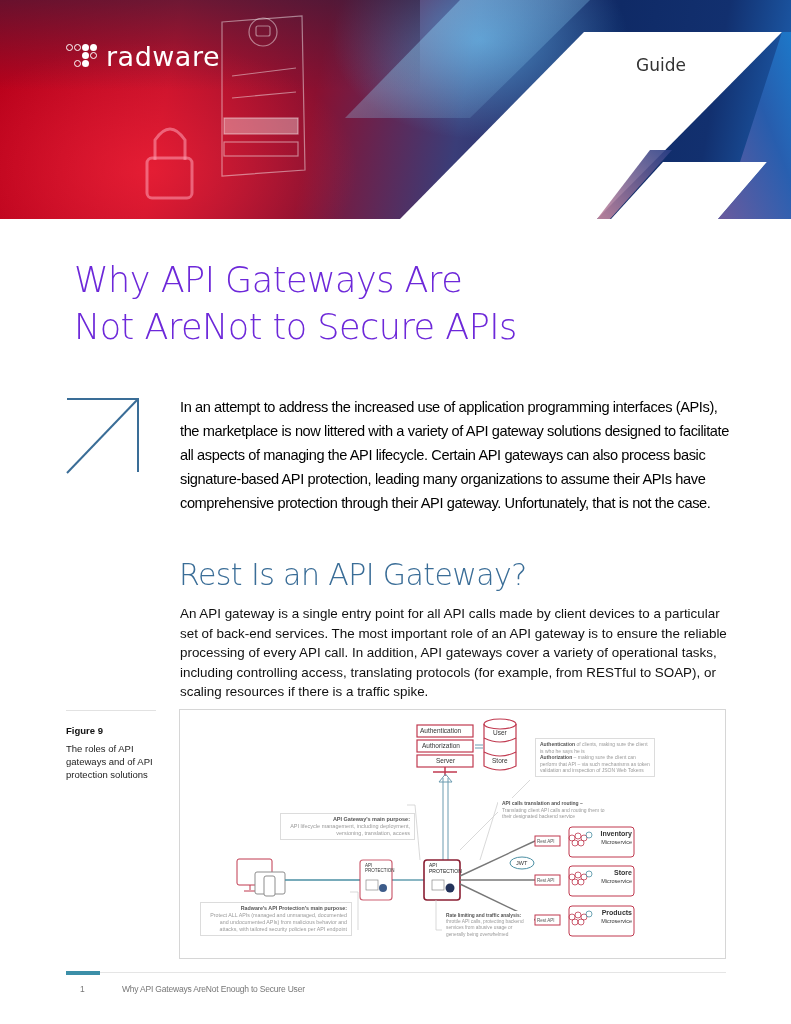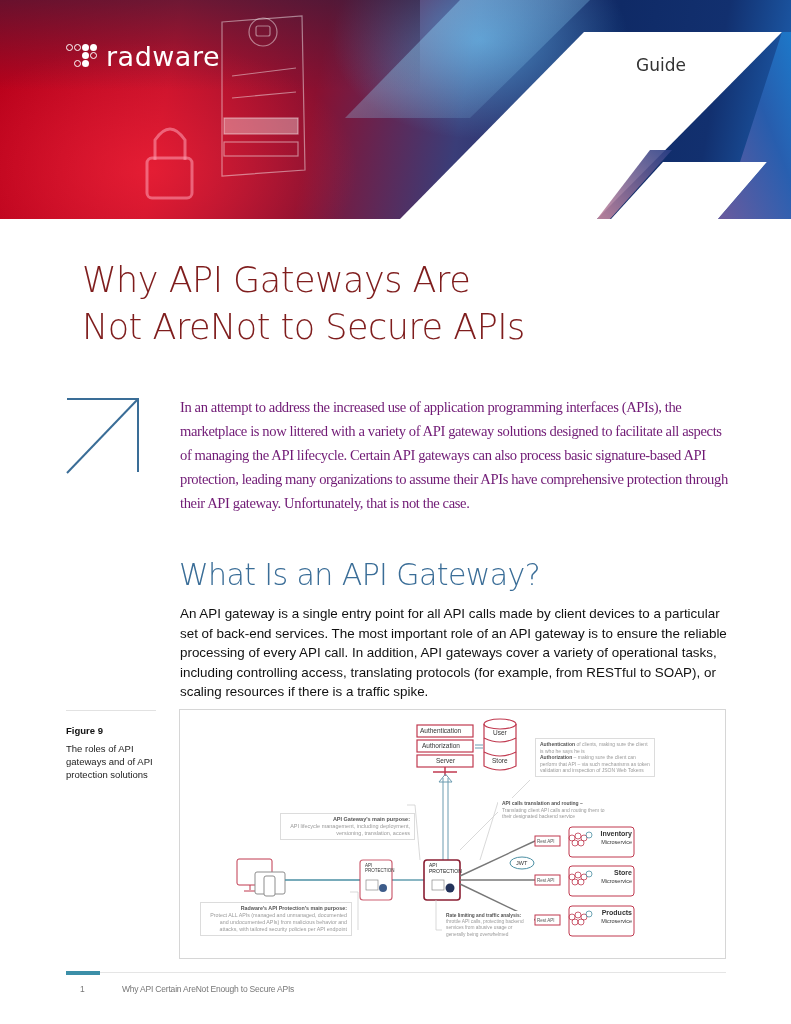--- a/index.html
+++ b/index.html
@@ -20,27 +20,27 @@
   .logo { position: absolute; left: 66px; top: 43px; display: flex; align-items: center; gap: 6px; }
   .logo-dots { width: 34px; height: 26px; position: relative; }
   .logo-dots span { position: absolute; width: 7px; height: 7px; border-radius: 50%; }
   .logo-dots .o { border: 1.2px solid #fff; }
   .logo-dots .f { background: #fff; }
   .logo-text { color: #fff; font-size: 27px; letter-spacing: 0.5px; font-family: "DejaVu Sans", sans-serif; font-weight: normal; line-height: 1; }
 
   .guide-label { position: absolute; left: 636px; top: 55px; font-size: 17px; color: #333; font-family: "DejaVu Sans", sans-serif; }
 
   
-  .page-title { position: absolute; left: 82px; top: 257px; width: 560px; font-family: "DejaVu Sans", sans-serif;
-    font-weight: 300; color: #7f1d1d; font-size: 35px; line-height: 47px; letter-spacing: -0.5px; }
+  .page-title { position: absolute; left: 74px; top: 257px; width: 560px; font-family: "DejaVu Sans", sans-serif;
+    font-weight: 300; color: #6d28d9; font-size: 35px; line-height: 47px; letter-spacing: -0.5px; }
 
   .arrow-icon { position: absolute; left: 66px; top: 398px; }
 
-  .intro { position: absolute; left: 180px; top: 395px; width: 555px; font-family: Liberation Serif, serif;
-    font-size: 14.6px; line-height: 24px; color: #701a75; letter-spacing: -0.4px; }
+  .intro { position: absolute; left: 180px; top: 395px; width: 555px; font-family: Liberation Sans, sans-serif;
+    font-size: 14.6px; line-height: 24px; color: #000000; letter-spacing: -0.4px; }
 
   .section-title { position: absolute; left: 179px; top: 557px; font-family: "DejaVu Sans", sans-serif;
     font-size: 30px; color: #3a6d97; letter-spacing: -0.6px; font-weight: 300; }
 
   .section-body { position: absolute; left: 180px; top: 604px; width: 560px; font-family: Liberation Sans, sans-serif;
     font-size: 13.4px; line-height: 19.5px; color: #111; }
 
   
   .fig-rule { position: absolute; left: 66px; top: 710px; width: 90px; height: 1px; background: #e2e2e2; }
   .fig-label { position: absolute; left: 66px; top: 725px; font-size: 9.5px; font-weight: bold; color: #111; }
@@ -130,21 +130,21 @@
   <span>Not AreNot to Secure APIs</span>
 </h1>
 
 <svg class="arrow-icon" width="74" height="78" viewBox="0 0 74 78">
   <path d="M1 1 L72 1 L72 74" fill="none" stroke="#3a6d97" stroke-width="2"></path>
   <line x1="72" y1="1" x2="1" y2="75" stroke="#3a6d97" stroke-width="2"></line>
 </svg>
 
 <p class="intro">In an attempt to address the increased use of application programming interfaces (APIs), the marketplace is now littered with a variety of API gateway solutions designed to facilitate all aspects of managing the API lifecycle. Certain API gateways can also process basic signature-based API protection, leading many organizations to assume their APIs have comprehensive protection through their API gateway. Unfortunately, that is not the case.</p>
 
-<h2 class="section-title">What Is an API Gateway?</h2>
+<h2 class="section-title">Rest Is an API Gateway?</h2>
 <p class="section-body">An API gateway is a single entry point for all API calls made by client devices to a particular set of back-end services. The most important role of an API gateway is to ensure the reliable processing of every API call. In addition, API gateways cover a variety of operational tasks, including controlling access, translating protocols (for example, from RESTful to SOAP), or scaling resources if there is a traffic spike.</p>
 
 <div class="fig-rule"></div>
 <div class="fig-label">Figure 9</div>
 <div class="fig-caption">The roles of API gateways and of API protection solutions</div>
 
 <div class="diagram">
   <svg width="547" height="250" viewBox="0 0 547 250">
 
     <rect x="237" y="15" width="56" height="12" fill="none" stroke="#c0394f" stroke-width="1.2"></rect>
@@ -284,13 +284,13 @@
     <b style="color:#333">Store</b><br><span style="font-size:5.5px">Microservice</span>
   </div>
   <div class="d-text" style="left:412px;top:199px;width:40px;text-align:right;font-size:7px;line-height:8px;color:#333">
     <b style="color:#333">Products</b><br><span style="font-size:5.5px">Microservice</span>
   </div>
 </div>
 
 <div class="footer-accent"></div>
 <div class="footer-rule"></div>
 <div class="footer-page">1</div>
-<div class="footer-title">Why API Certain AreNot Enough to Secure APIs</div>
+<div class="footer-title">Why API Gateways AreNot Enough to Secure User</div>
 
 </body></html>

